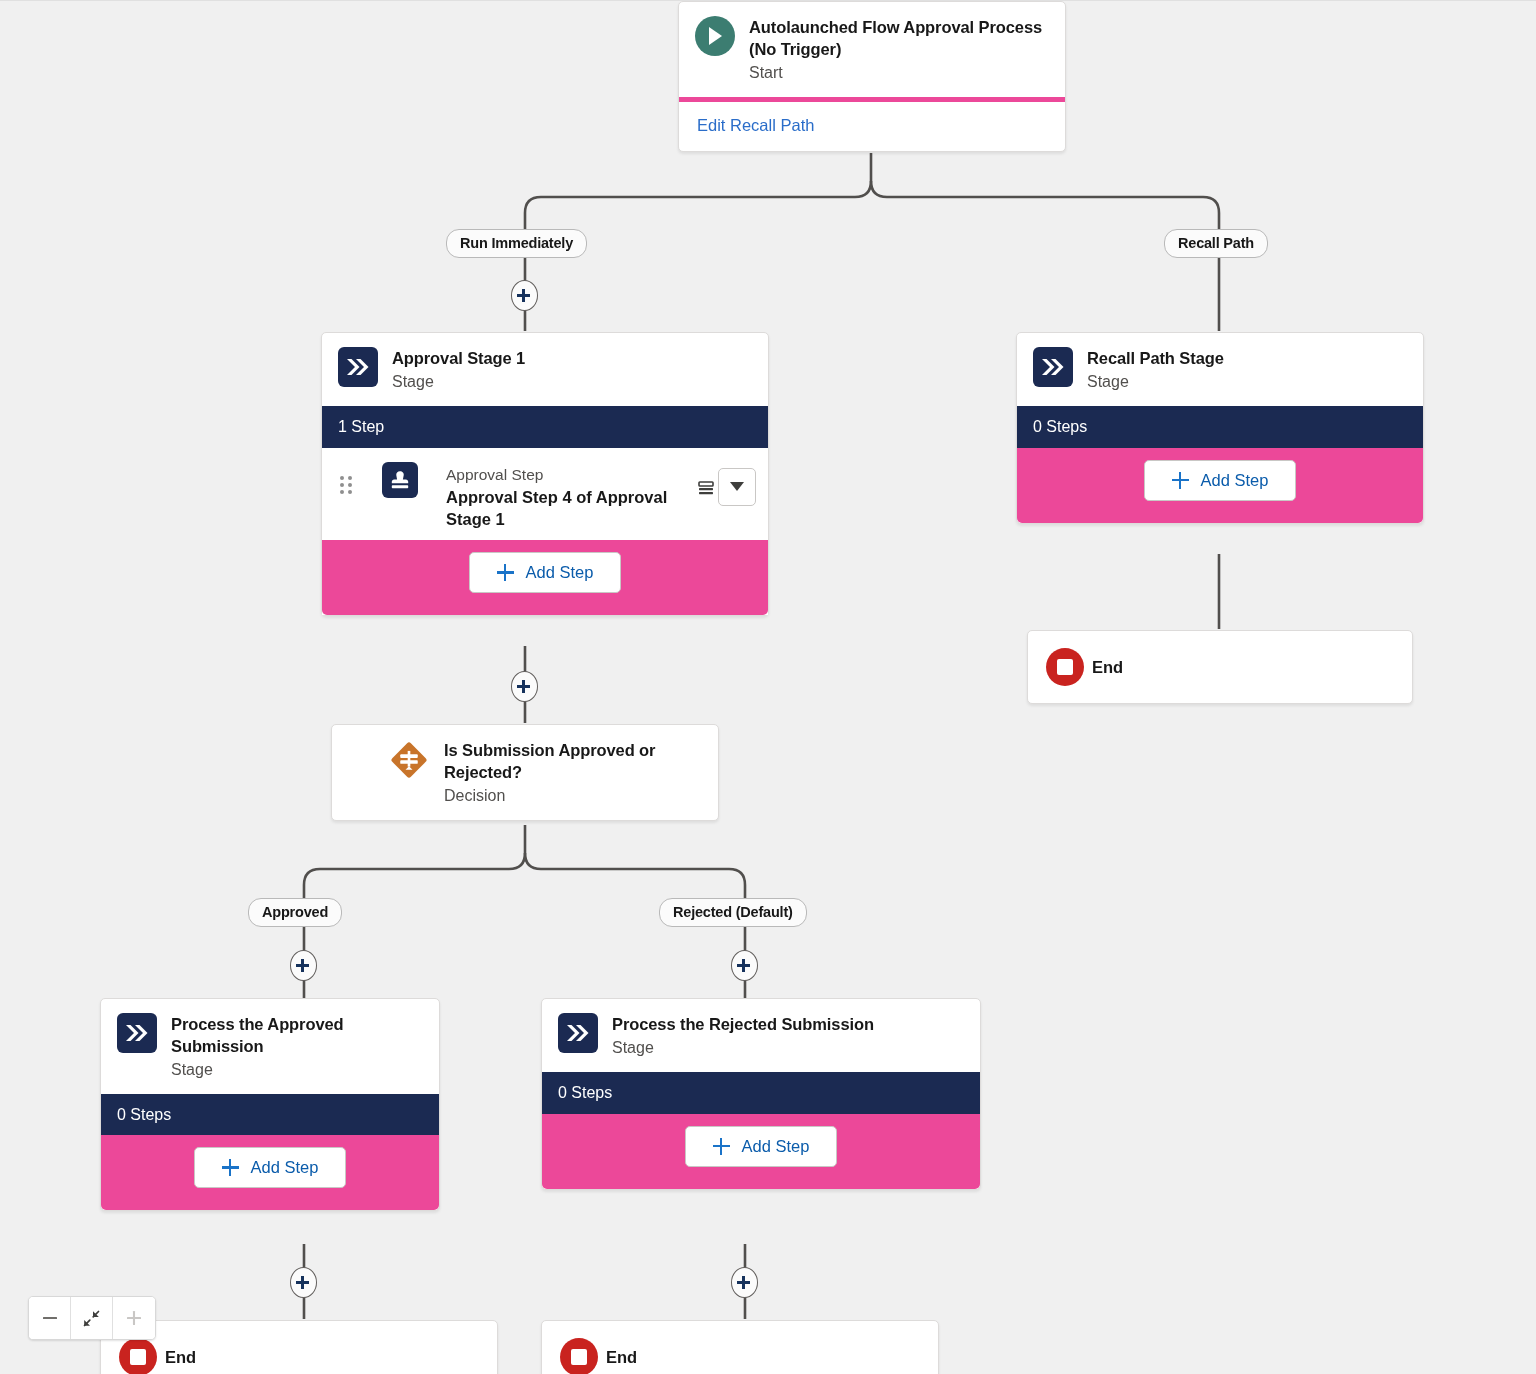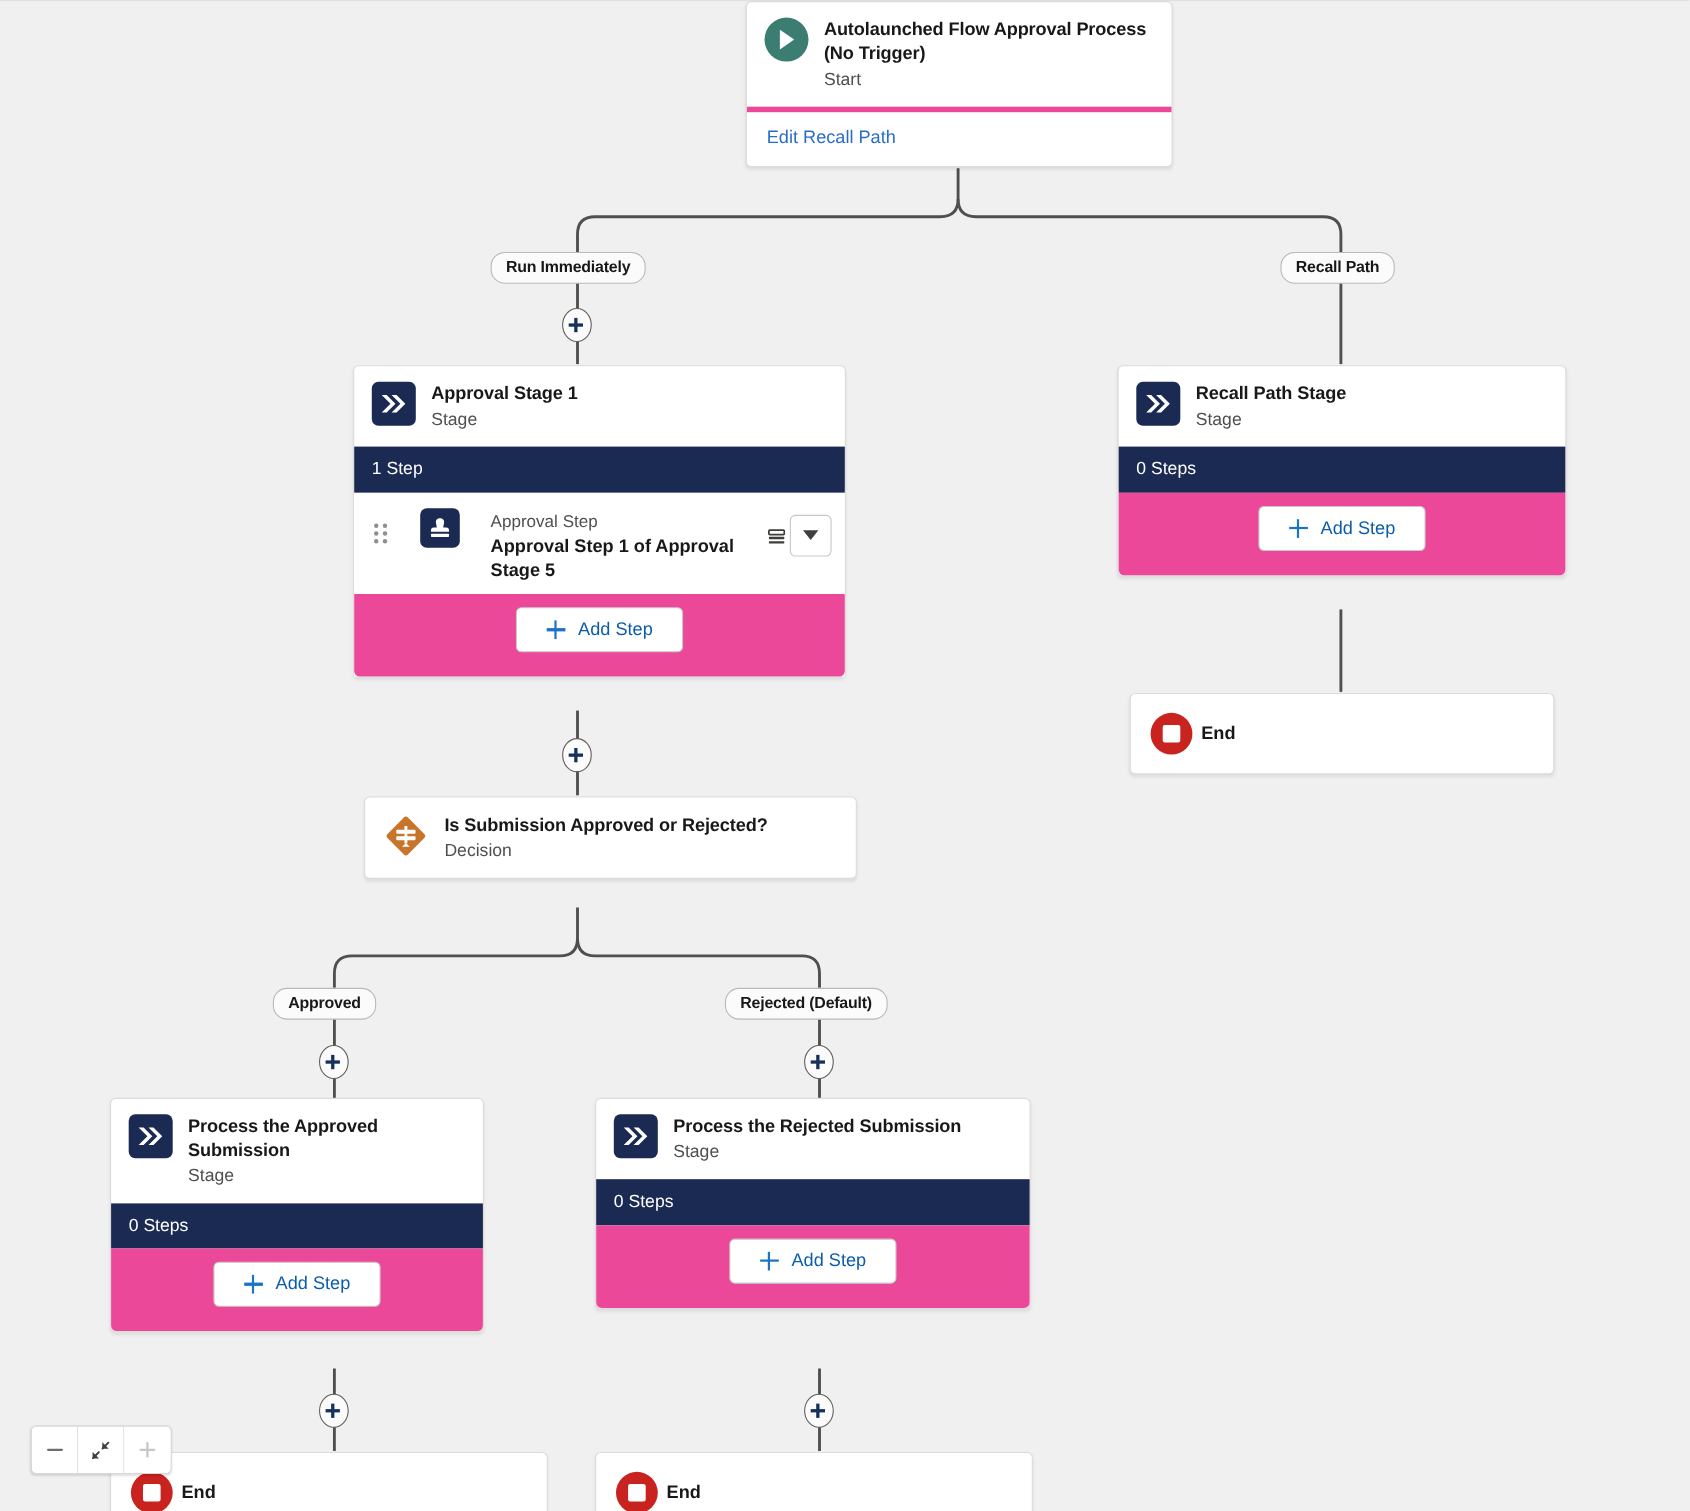--- a/index.html
+++ b/index.html
@@ -328,21 +328,21 @@
             <i></i>
         </span>
         <span class="icon-sq icon-step">
           <svg width="22" height="22" viewBox="0 0 22 22" aria-hidden="true">
             <path d="M11 2.2 c2.4 0 4.1 1.9 3.7 4.1 l-0.8 4.2 h3.0 c1.3 0 2.3 1.0 2.3 2.3 v1.5 H2.8 v-1.5 c0-1.3 1.0-2.3 2.3-2.3 h3.0 l-0.8-4.2 C6.9 4.1 8.6 2.2 11 2.2 Z" fill="#ffffff"></path>
             <rect x="2.8" y="16.2" width="16.4" height="3.0" rx="0.7" fill="#ffffff"></rect>
           </svg>
         </span>
         <span class="step-texts">
           <span class="step-kicker" style="display:block;">Approval Step</span>
-          <span class="step-name" style="display:block;">Approval Step 1 of Approval Stage 5</span>
+          <span class="step-name" style="display:block;">Approval Step 4 of Approval Stage 1</span>
         </span>
         <span class="step-actions">
           <span class="list-icon">
             <svg width="16" height="16" viewBox="0 0 16 16" aria-hidden="true">
               <rect x="1" y="2" width="14" height="4" rx="0.8" fill="none" stroke="#3e3e3c" stroke-width="1.6"></rect>
               <rect x="1" y="8" width="14" height="2.2" rx="0.6" fill="#3e3e3c"></rect>
               <rect x="1" y="12" width="14" height="2.2" rx="0.6" fill="#3e3e3c"></rect>
             </svg>
           </span>
           <span class="menu-btn">
@@ -355,21 +355,21 @@
         <button class="add-btn">
           <span class="plus"></span>
           <span>Add Step</span>
         </button>
       </div>
     </div>
   </div>
 
   <div class="conn-plus" style="left:511px; top:670px;"></div>
 
-  <div class="card" style="left:331px; top:723px; width:448px;">
+  <div class="card" style="left:331px; top:723px; width:388px;padding-left:40px;">
     <div class="card-head">
       <span class="icon-decision">
         <svg width="48" height="48" viewBox="0 0 48 48" aria-hidden="true">
           <rect x="9" y="9" width="30" height="30" rx="3" transform="rotate(45 24 24)" fill="#c8742a"></rect>
           <rect x="14" y="17.5" width="20" height="4.2" rx="1" fill="#ffffff"></rect>
           <rect x="14" y="24.2" width="20" height="4.2" rx="1" fill="#ffffff"></rect>
           <rect x="22.5" y="13.6" width="3" height="18" fill="#ffffff"></rect>
           <path d="M24 31.2 L28 35.2 L20 35.2 Z" fill="#ffffff"></path>
         </svg>
       </span>
@@ -401,21 +401,21 @@
     </div>
     <div class="steps-bar">0 Steps</div>
     <div class="add-wrap">
       <button class="add-btn">
         <span class="plus"></span>
         <span>Add Step</span>
       </button>
     </div>
   </div>
 
-  <div class="card" style="left:541px; top:997px; width:396px;">
+  <div class="card" style="left:541px; top:997px; width:440px;">
     <div class="card-head">
       <span class="icon-sq icon-stage">
         <svg width="24" height="18" viewBox="0 0 24 18" aria-hidden="true">
           <path d="M1 1 L9 9 L1 17 L5.5 17 L13.5 9 L5.5 1 Z" fill="#ffffff"></path>
           <path d="M10 1 L18 9 L10 17 L14.5 17 L22.5 9 L14.5 1 Z" fill="#ffffff"></path>
         </svg>
       </span>
       <div class="card-titles">
         <div class="node-title">Process the Rejected Submission</div>
         <div class="node-subtitle">Stage</div>

